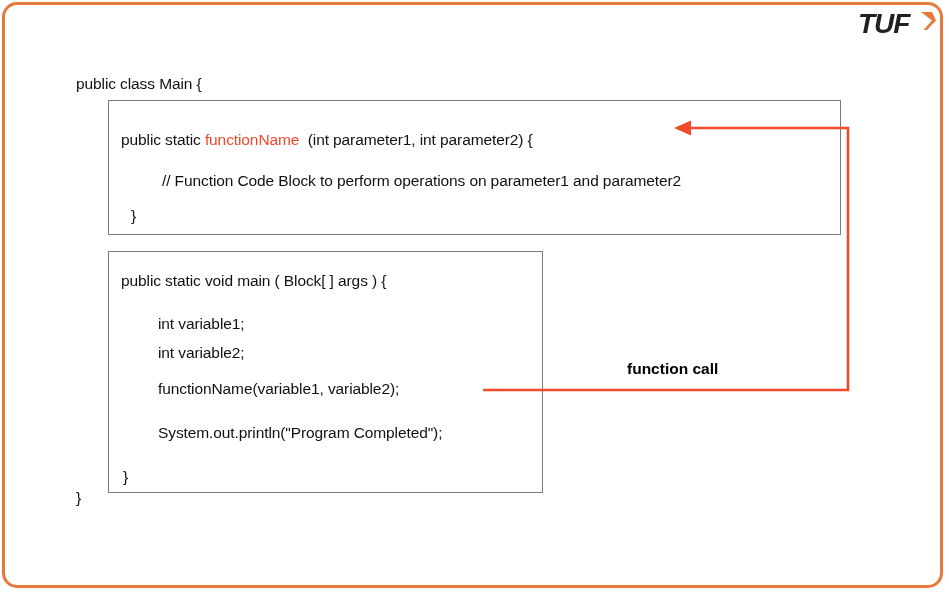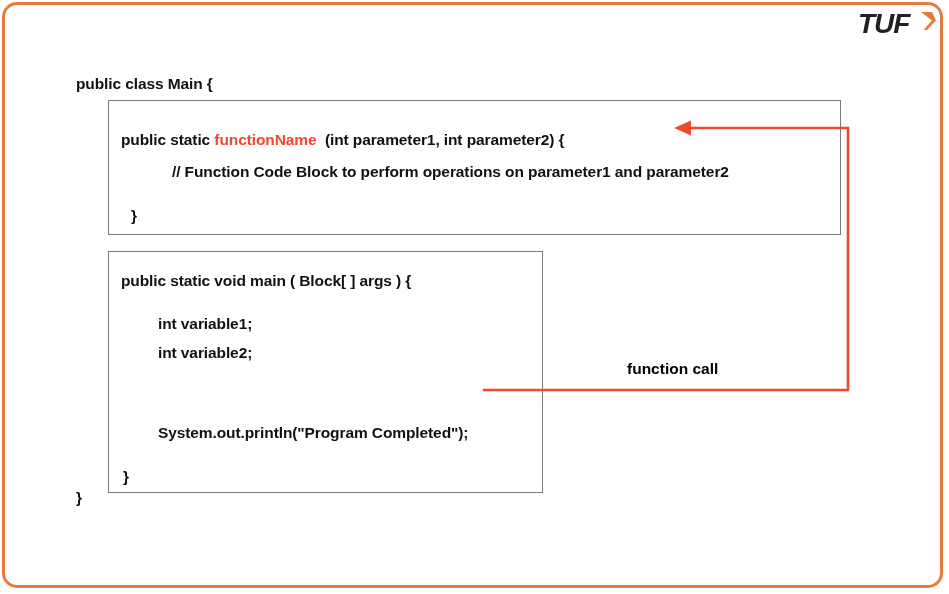--- a/index.html
+++ b/index.html
@@ -53,21 +53,21 @@
     position: absolute;
     left: 62px;
     top: 3px;
     width: 16px;
     height: 18px;
   }
   
   .code {
     position: absolute;
     font-family: "Liberation Sans", sans-serif;
-    font-weight: bold;
+    font-weight: normal;
     font-size: 15.5px;
     color: #111111;
     white-space: pre;
     letter-spacing: -0.1px;
     text-align: right;
   }
   .accent-red {
     color: #f0492b;
   }
   
@@ -98,22 +98,21 @@
     width: 435px;
     height: 242px;
   }
   
   #fn-signature {
     left: 121px;
     top: 131px;
   }
   #fn-comment {
     left: 162px;
-    top: 163px;
-    margin-left: 10px;
+    top: 172px;
   }
   #fn-close {
     left: 131px;
     top: 207px;
   }
   
   #main-signature {
     left: 121px;
     top: 272px;
   }
@@ -180,20 +179,21 @@
   <div class="code" id="fn-signature"><span>public static </span><span class="accent-red">functionName</span><span>  (int parameter1, int parameter2) {</span></div>
 
   <div class="code" id="fn-comment">// Function Code Block to perform operations on parameter1 and parameter2</div>
   <div class="code" id="fn-close">}</div>
 
   <div class="code-box" id="main-box"></div>
 
   <div class="code" id="main-signature">public static void main ( Block[ ] args ) {</div>
   <div class="code" id="main-var1">int variable1;</div>
   <div class="code" id="main-var2">int variable2;</div>
+  <div class="code" id="main-call">functionName(variable1, variable2);</div>
   <div class="code" id="main-print">System.out.println("Program Completed");</div>
   <div class="code" id="main-close">}</div>
 
   <svg id="connector" viewBox="0 0 949 594">
 
     <path d="M483,390 L848,390 L848,128 L684,128" fill="none" stroke="#f0492b" stroke-width="2.6" stroke-linejoin="miter"></path>
 
     <path d="M674,128 L691,120.5 L691,135.5 Z" fill="#f0492b"></path>
   </svg>
 

